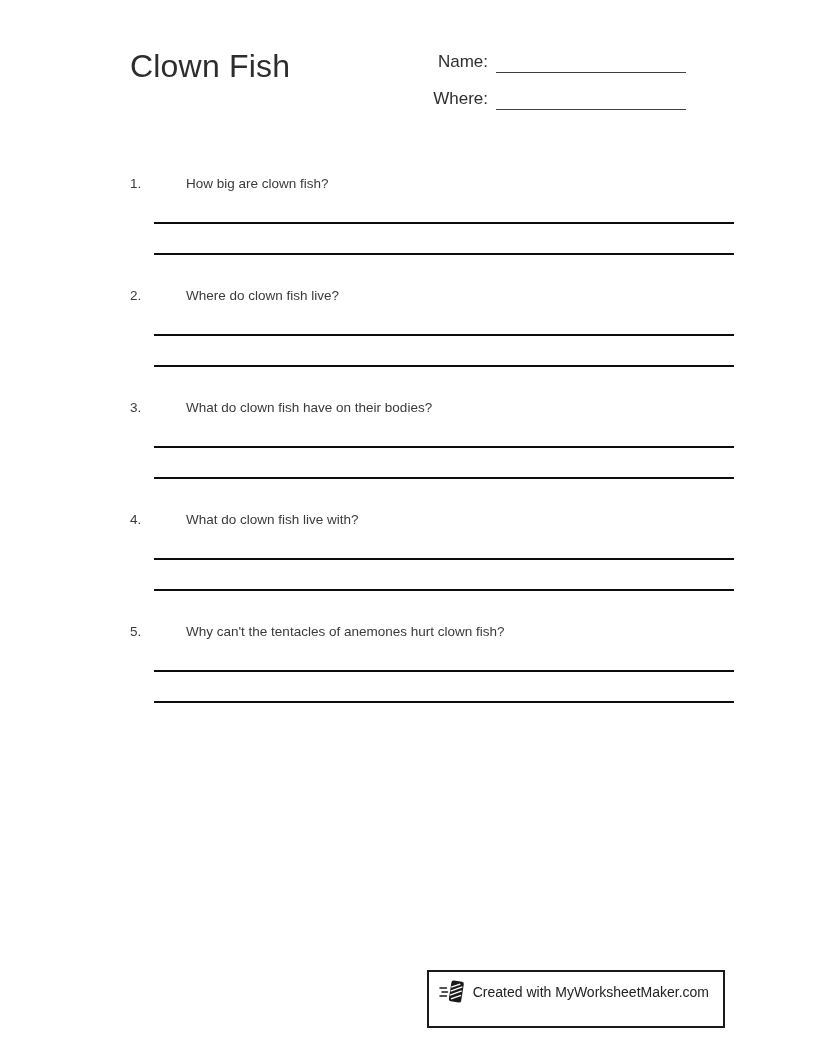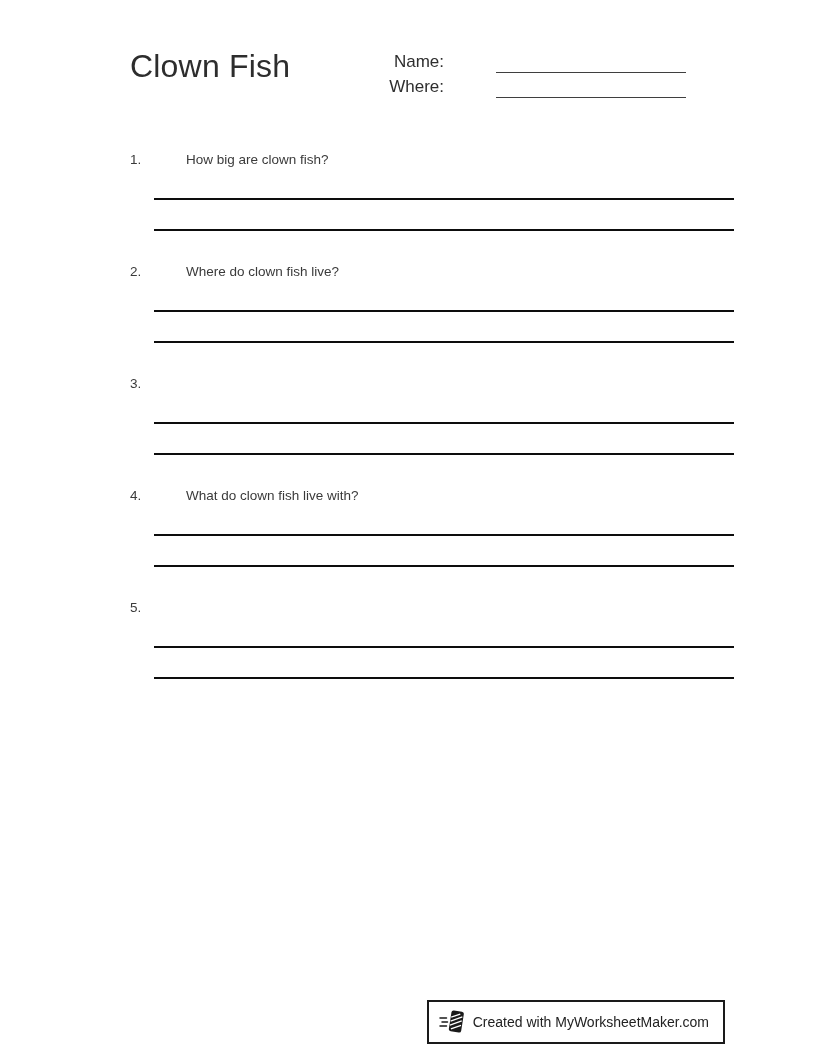--- a/index.html
+++ b/index.html
@@ -24,22 +24,21 @@
     font-size: 32px;
     font-weight: 400;
     color: #2d2d2d;
     line-height: 40px;
     letter-spacing: 0.2px;
   }
   .name-date { padding-top: 4px; }
   .field-row {
     display: flex;
     align-items: flex-end;
-    margin-bottom: 2px;
-    gap: 44px;
+    margin-bottom: 14px;
   }
   .field-label {
     font-size: 17px;
     color: #2e2e2e;
     min-width: 58px;
     text-align: right;
     margin-right: 8px;
     line-height: 23px;
   }
   .field-line {
@@ -67,27 +66,27 @@
     height: 0;
     border-top: 2px solid #0d0d0d;
     margin-left: 24px;
     width: 680px;
   }
   .answer-line + .answer-line { margin-top: 29px; }
   
   .footer-box {
     position: absolute;
     right: 9px;
-    bottom: 12px;
+    bottom: 28px;
     display: flex;
     align-items: center;
     gap: 8px;
     border: 2px solid #1a1a1a;
     background: #ffffff;
-    padding: 6px 14px 6px 10px;
+    padding: 6px 14px 20px 10px;
     cursor: pointer;
   }
   .footer-text {
     font-size: 14px;
     color: #222222;
     line-height: 18px;
   }
   .logo-icon { display: block; }
 </style>
 </head>
@@ -125,37 +124,39 @@
         <span class="q-number">2.</span>
         <span class="q-text">Where do clown fish live?</span>
       </div>
     <div class="answer-line"></div>
         <div class="answer-line"></div>
       </li>
 
     <li class="question">
       <div class="q-row">
         <span class="q-number">3.</span>
+        <span class="q-text">What do clown fish have on their bodies?</span>
       </div>
     <div class="answer-line"></div>
         <div class="answer-line"></div>
       </li>
 
     <li class="question">
       <div class="q-row">
         <span class="q-number">4.</span>
         <span class="q-text">What do clown fish live with?</span>
       </div>
     <div class="answer-line"></div>
         <div class="answer-line"></div>
       </li>
 
     <li class="question">
       <div class="q-row">
         <span class="q-number">5.</span>
+        <span class="q-text">Why can't the tentacles of anemones hurt clown fish?</span>
       </div>
     <div class="answer-line"></div>
         <div class="answer-line"></div>
       </li>
   </ol>
 
   <div class="footer-box">
     <span>
       <svg class="logo-icon" width="26" height="28" viewBox="0 0 26 28" xmlns="http://www.w3.org/2000/svg">
         <g stroke="#1a1a1a" stroke-width="1.5" stroke-linecap="round">

